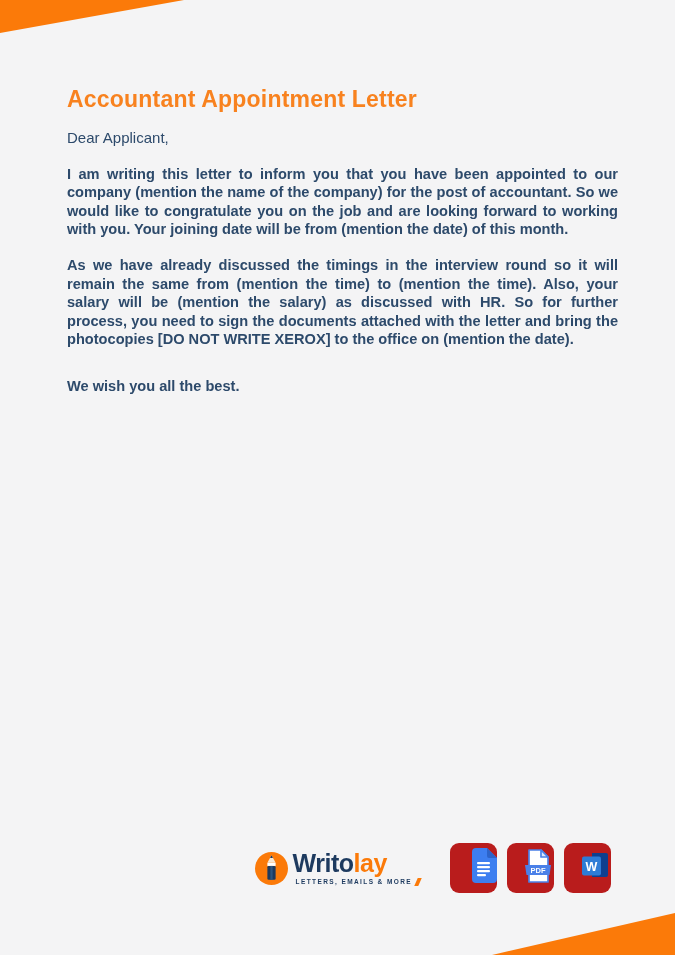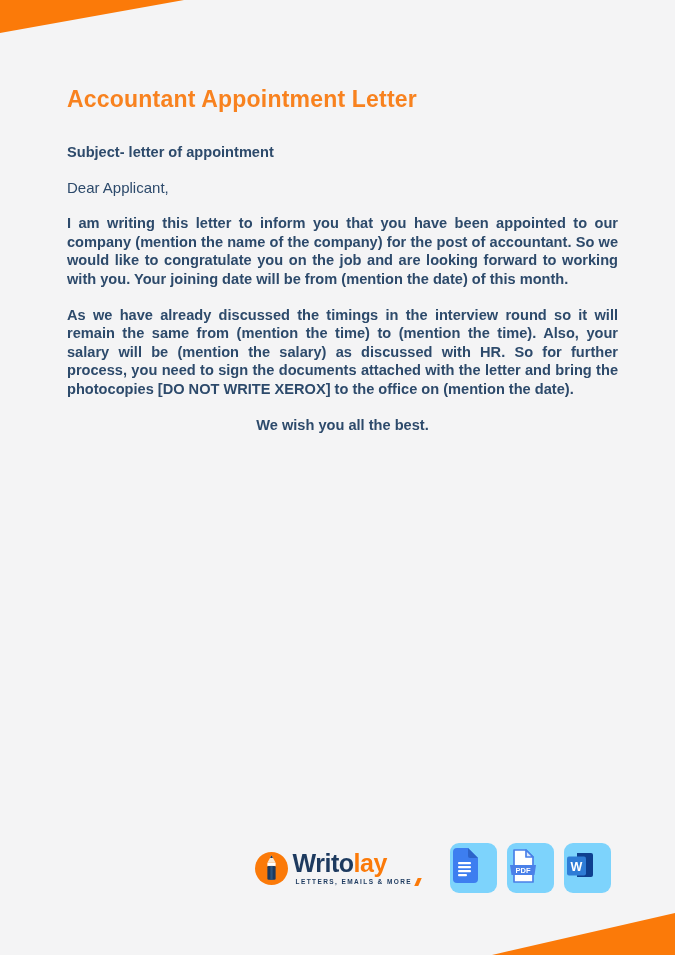--- a/index.html
+++ b/index.html
@@ -53,25 +53,24 @@
     font-weight: normal;
   }
   .para {
     margin: 17px 0 0 0;
     font-size: 14.6px;
     line-height: 18.6px;
     text-align: justify;
     font-weight: bold;
   }
   .wish, .signoff {
-    margin-top: 17px;
+    margin-top: 28px;
     font-size: 14.6px;
     line-height: 18.6px;
     font-weight: bold;
-    text-align: center;
   }
 
   
   .footer {
     position: absolute;
     bottom: 62px; right: 64px;
     display: flex;
     align-items: center;
   }
   .logo {
@@ -102,35 +101,34 @@
     color: var(--ink_dark, #1d3a5f);
   }
   .tagline-slash {
     width: 4px; height: 8px;
     background: var(--accent, #fb7a09);
     transform: skewX(-24deg);
   }
   .doc-tiles { display: flex; gap: 10px; }
   .tile {
     width: 47px; height: 50px;
-    background: #7dd3fc;
+    background: #b91c1c;
     border-radius: 9px;
-    display: flex; align-items: center; justify-content: flex-start;
+    display: flex; align-items: center; justify-content: flex-end;
     cursor: pointer;
   }
 </style>
 </head>
 <body>
 
 <div class="corner-top-left"></div>
 <div class="corner-bottom-right"></div>
 
 <div class="content">
   <h1 class="page-title">Accountant Appointment Letter</h1>
-  <div class="subject">Subject- letter of appointment</div>
   <div class="salutation">Dear Applicant,</div>
   <p class="para">I am writing this letter to inform you that you have been appointed to our company (mention the name of the company) for the post of accountant. So we would like to congratulate you on the job and are looking forward to working with you. Your joining date will be from (mention the date) of this month.</p>
   <p class="para">As we have already discussed the timings in the interview round so it will remain the same from (mention the time) to (mention the time). Also, your salary will be (mention the salary) as discussed with HR. So for further process, you need to sign the documents attached with the letter and bring the photocopies [DO NOT WRITE XEROX] to the office on (mention the date).</p>
   <div class="wish">We wish you all the best.</div>
 </div>
 
 <div class="footer">
 
   <div class="logo">
     <span class="logo-mark">

